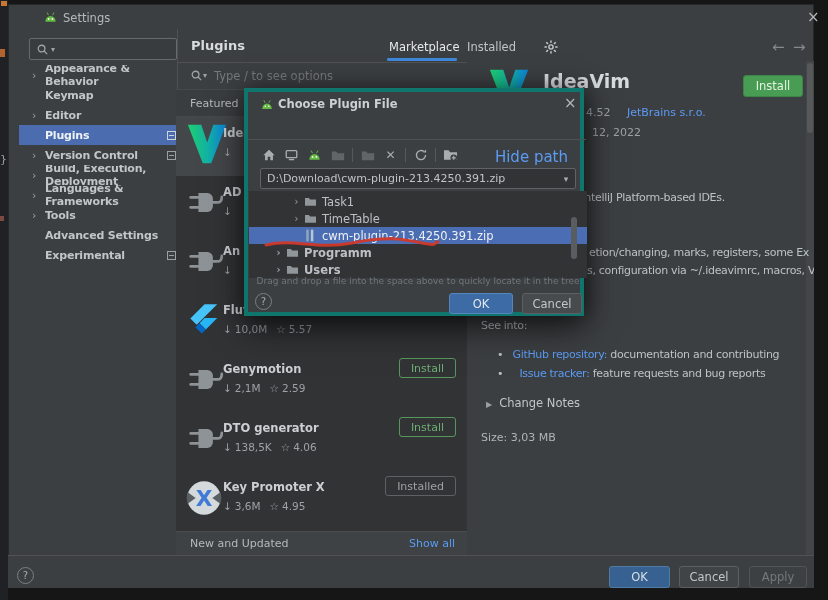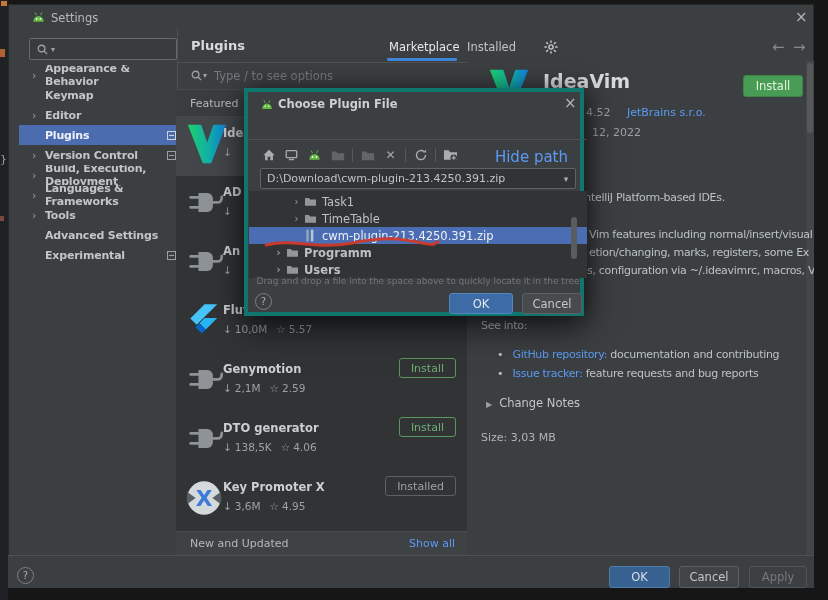--- a/index.html
+++ b/index.html
@@ -91,21 +91,21 @@
 
   <div class="abs" style="left:0;top:0;width:8px;height:600px;background:#1f2124">
     <div class="abs" style="left:1px;top:1px;width:6px;height:5px;background:#c87832"></div>
     <div class="abs" style="left:0;top:49px;width:5px;height:8px;background:#b3622f"></div>
     <div class="t" style="left:0;top:153px;font-size:11px;color:#9aa0a6">}</div>
     <div class="abs" style="left:0;top:216px;width:4px;height:5px;background:#7a4a42"></div>
   </div>
 
   <div class="window">
 
-    <div class="abs" style="left:0;top:0;width:704px;height:24px">
+    <div class="abs" style="left:12px;top:0;width:704px;height:24px">
       <span class="abs" style="left:22px;top:6px">
         <svg width="15" height="12" viewBox="0 0 16 12">
           <path d="M2.5 11 a5.5 6.2 0 0 1 11 0 z" fill="#64ba44"></path>
           <line x1="4.4" y1="1.2" x2="5.8" y2="4" stroke="#64ba44" stroke-width="1"></line>
           <line x1="11.6" y1="1.2" x2="10.2" y2="4" stroke="#64ba44" stroke-width="1"></line>
           <circle cx="6" cy="8" r=".9" fill="#fff"></circle>
             <circle cx="10" cy="8" r=".9" fill="#fff"></circle>
         </svg>
       </span>
       <span class="t titlebar-text" style="left:42px;top:6px">Settings</span>
@@ -348,33 +348,32 @@
         </svg>
     </span>
     <span class="d-title">IdeaVim</span>
     <span class="install-btn">Install</span>
 
     <span class="t d-small" style="left:119px;top:45px">4.52</span>
     <span class="t link" style="left:160px;top:45px;font-size:11px">JetBrains s.r.o.</span>
     <span class="t d-small" style="left:125px;top:65px">12, 2022</span>
 
     <span class="t d-text" style="left:107px;top:130px">r IntelliJ Platform-based IDEs.</span>
-    <span class="t d-text" style="left:122px;top:167px">Vim features including normal/insert/visual</span>
     <span class="t d-text" style="left:122px;top:185px">etion/changing, marks, registers, some Ex</span>
     <span class="t d-text" style="left:120px;top:203px">s, configuration via ~/.ideavimrc, macros, Vim</span>
 
     <span class="t d-text" style="left:14px;top:258px">See into:</span>
 
     <span class="t" style="left:30px;top:287px;font-size:11px;letter-spacing:-0.3px">
       <span style="color:#bdc2c5">•</span>
       <span class="link" style="margin-left:6px">GitHub repository:</span><span style="color:#bdc2c5"> documentation and contributing</span>
     </span>
     <span class="t" style="left:30px;top:306px;font-size:11px;letter-spacing:-0.3px">
       <span style="color:#bdc2c5">•</span>
-      <span class="link" style="margin-left:6px">Issue tracker:</span><span style="color:#bdc2c5"> feature requests and bug reports</span>
+      <span class="link" style="margin-left:13px">Issue tracker:</span><span style="color:#bdc2c5"> feature requests and bug reports</span>
     </span>
 
     <span class="t" style="left:19px;top:335px;font-size:11.5px;color:#c2c6c9">
       <span style="font-size:8px;color:#9aa0a3;margin-right:7px">▶</span><span>Change Notes</span>
     </span>
 
     <span class="t d-small" style="left:14px;top:370px;color:#b0b5b9">Size: 3,03 MB</span>
 
     <span class="d-scroll">
         <span class="d-thumb"></span>

